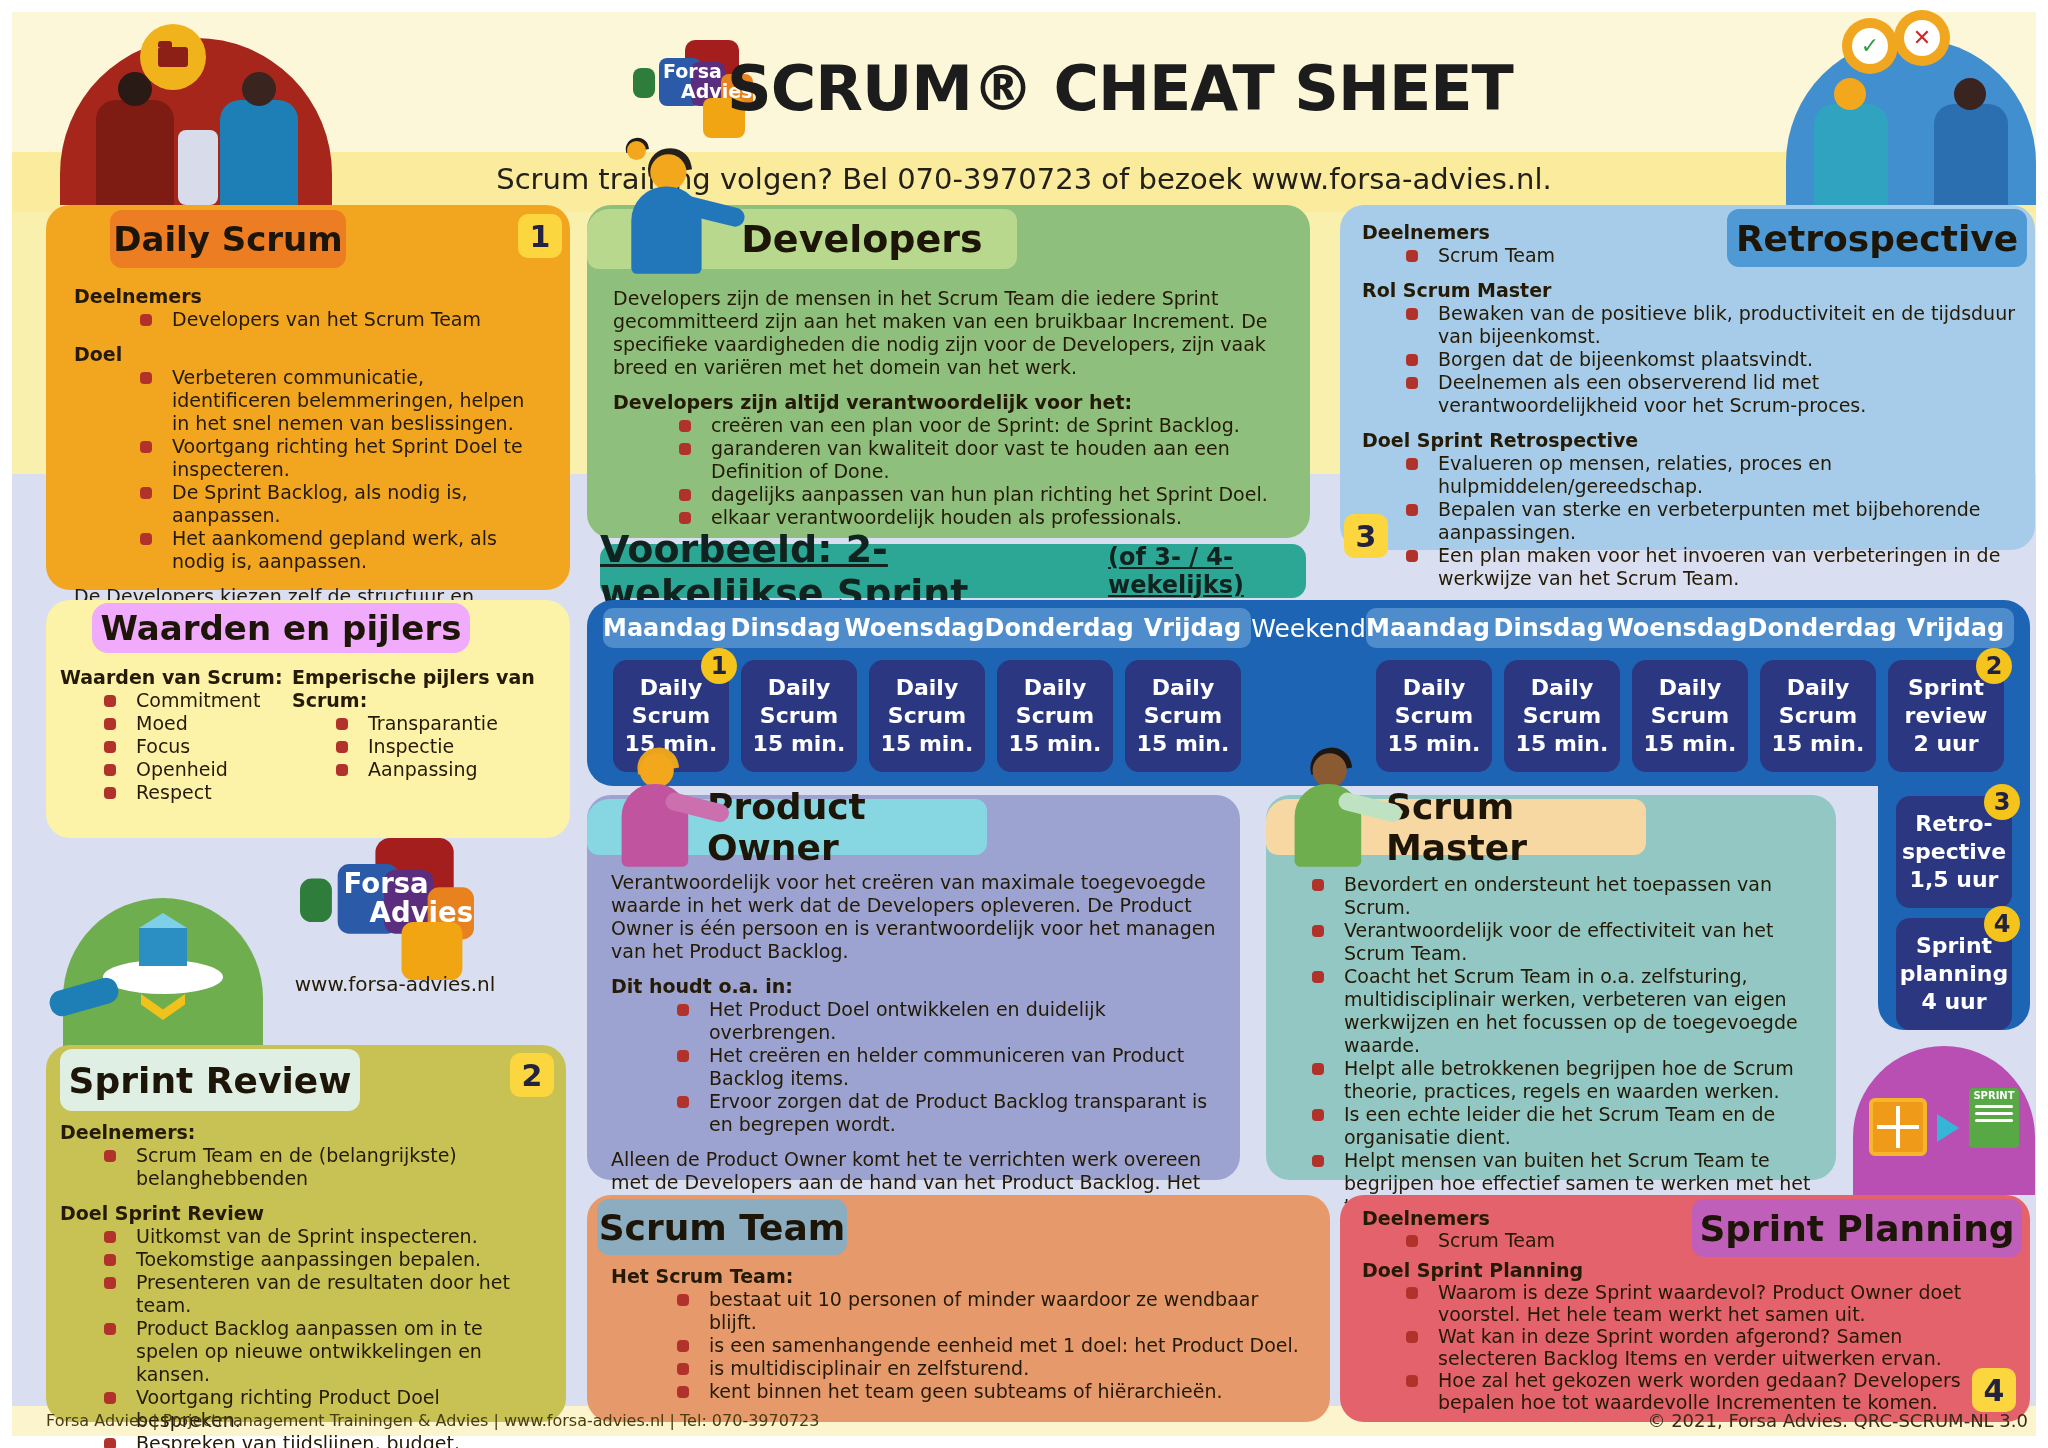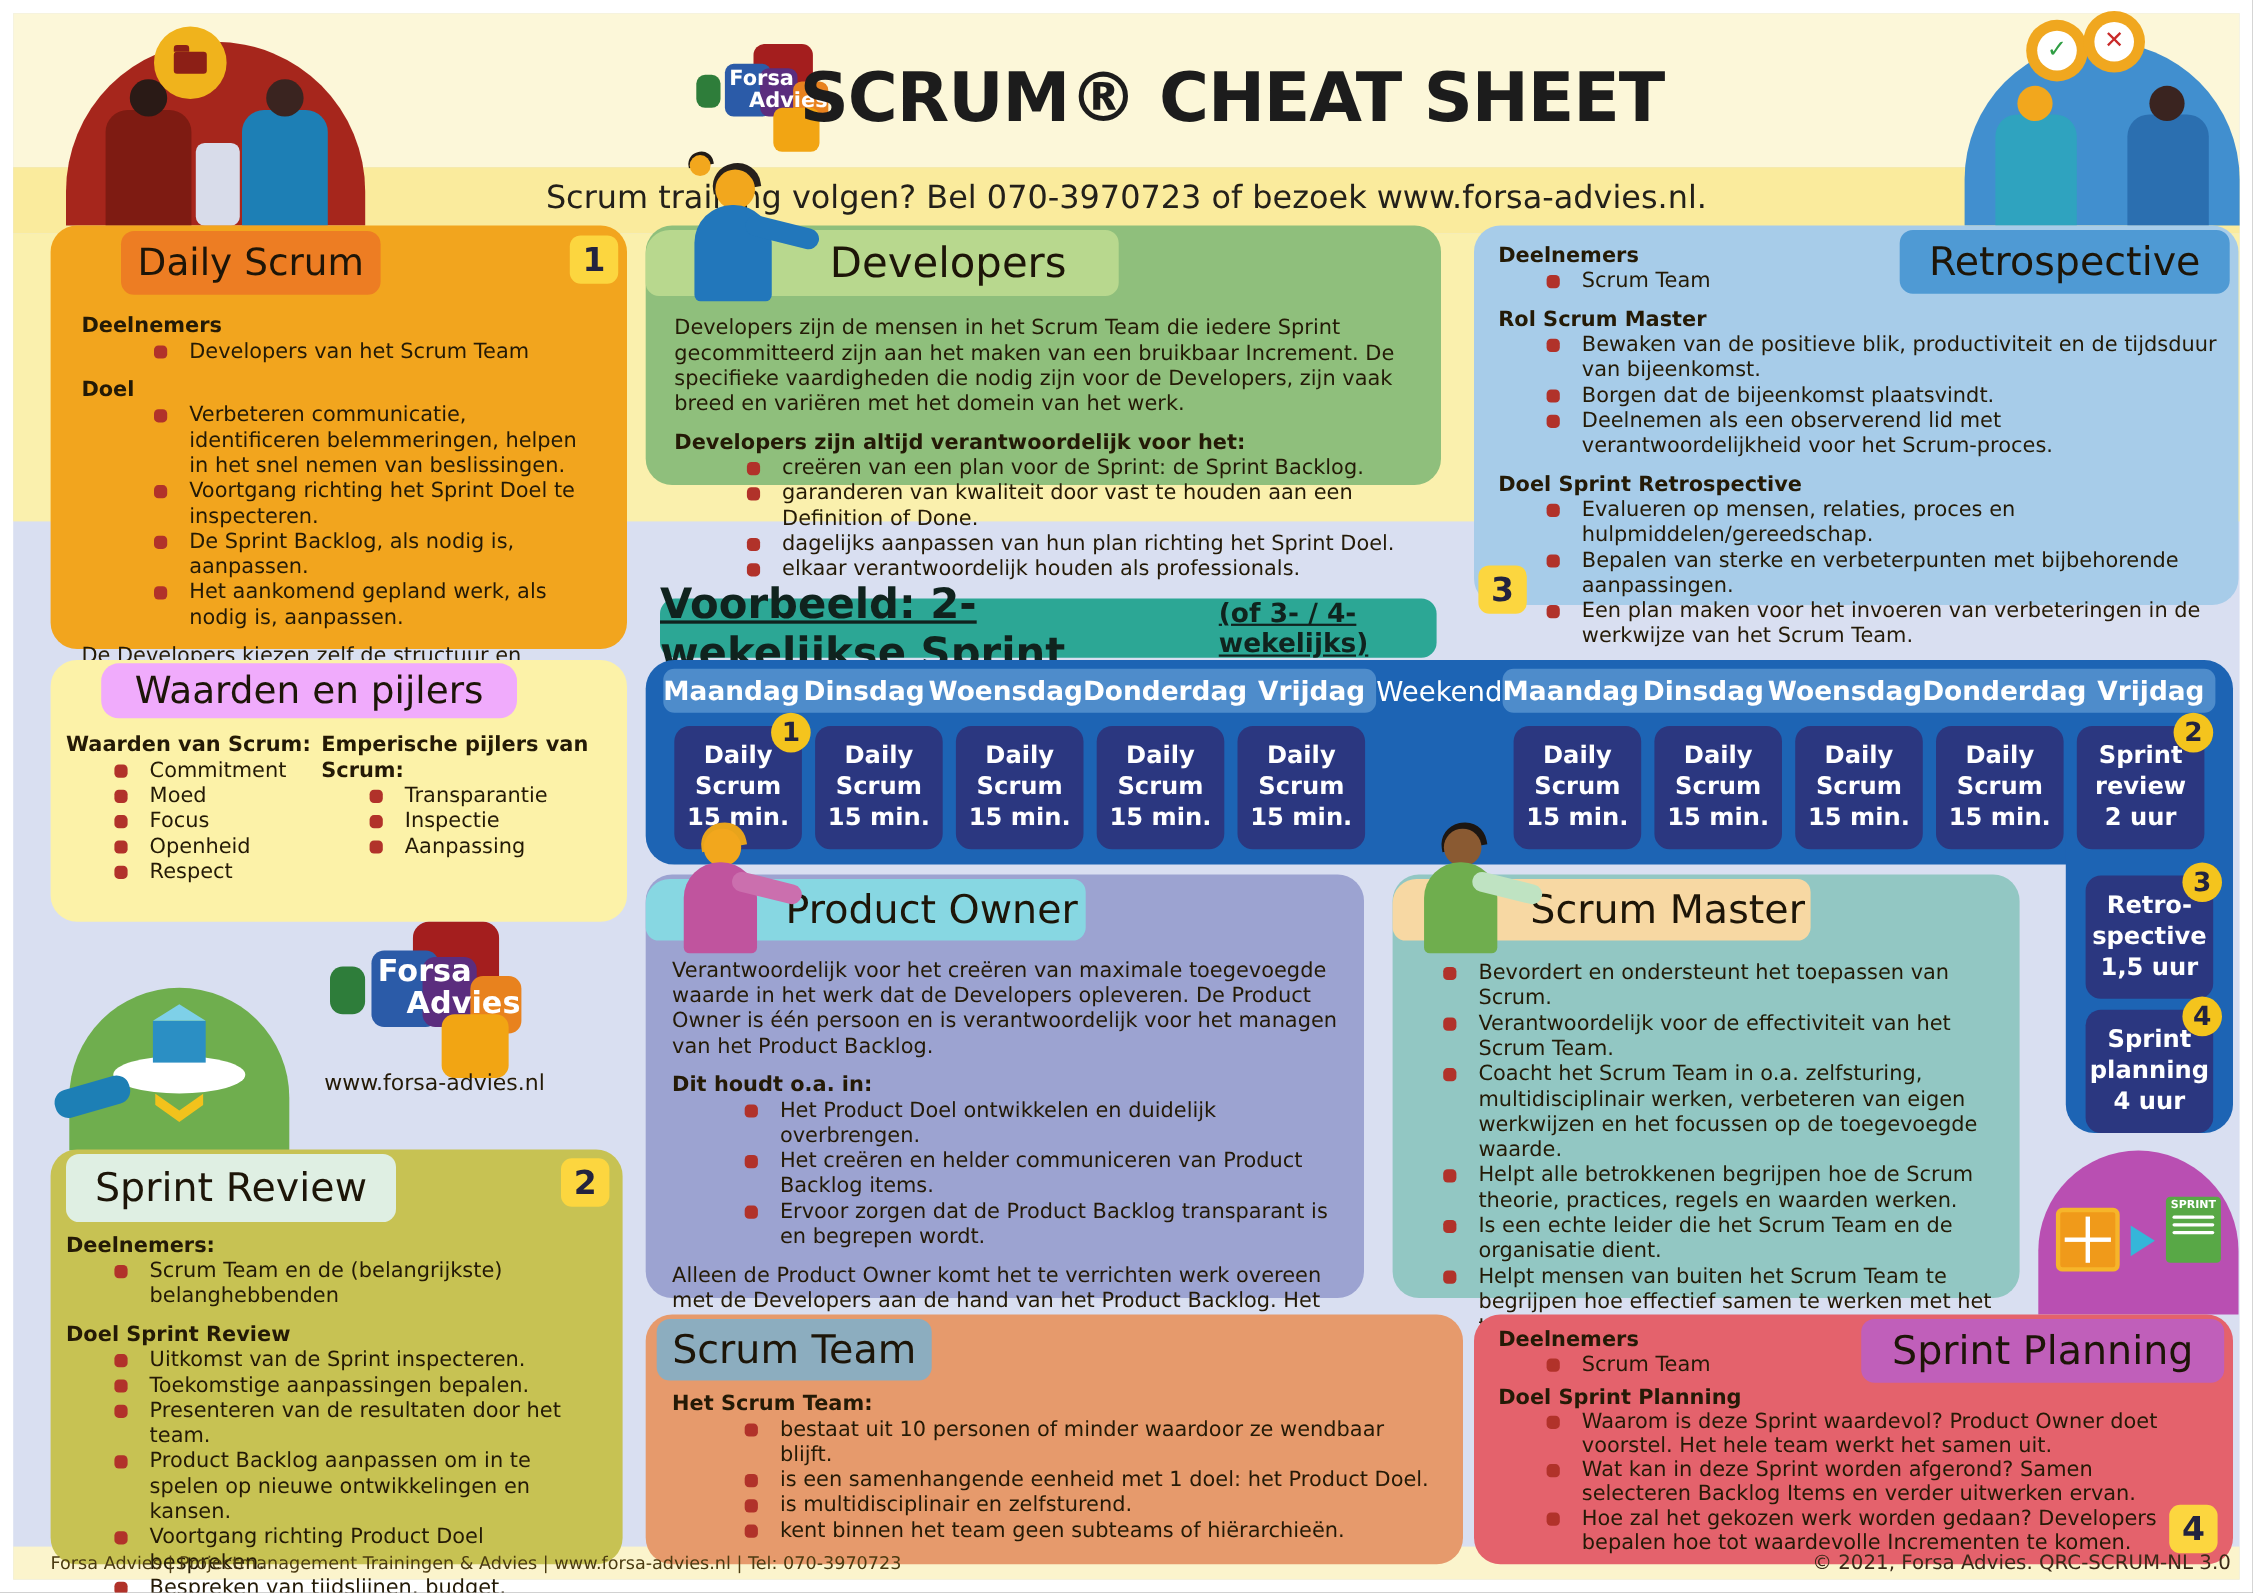--- a/index.html
+++ b/index.html
@@ -8,21 +8,21 @@
           font-family:"DejaVu Sans",sans-serif;color:#241a06;overflow:hidden;}
   .band{position:absolute;left:12px;width:2024px;}
   .band-lav{top:12px;height:1424px;background:#d9dff1;}
   .band-cream{top:12px;height:140px;background:#fcf7d9;}
   .band-train{top:152px;height:60px;background:#faeb9d;}
   .band-upper{top:212px;height:262px;background:#faf0ad;}
   .band-foot{top:1406px;height:30px;background:#fbf4cc;}
 
   .box{position:absolute;border-radius:24px;}
   .chip{position:absolute;border-radius:12px;display:flex;align-items:center;justify-content:center;
-        font-weight:normal;font-size:36px;color:#1d1508;}
+        font-weight:bold;font-size:36px;color:#1d1508;}
   .badge{position:absolute;width:44px;height:44px;border-radius:10px;background:#fcd63f;
          color:#23233f;font-weight:bold;font-size:30px;display:flex;align-items:center;justify-content:center;}
   .content{position:relative;font-size:19px;line-height:23px;}
   .content p{margin:0;}
   .label{font-weight:bold;}
   .gap{height:12px;}
   ul.b{list-style:none;margin:0;padding:0 0 0 62px;}
   ul.b li{position:relative;padding-left:36px;}
   ul.b li::before{content:"";position:absolute;left:4px;top:6px;width:12px;height:12px;
                   border-radius:4px;background:#b1322a;}
@@ -242,21 +242,21 @@
         <li>Uitkomst van de Sprint inspecteren.</li>
         <li>Toekomstige aanpassingen bepalen.</li>
         <li>Presenteren van de resultaten door het team.</li>
         <li>Product Backlog aanpassen om in te spelen op nieuwe ontwikkelingen en kansen.</li>
         <li>Voortgang richting Product Doel bespreken.</li>
         <li>Bespreken van tijdslijnen, budget, mogelijke ‘capabilities’ en de marktvraag voor volgende releases.</li>
       </ul>
     </div>
   </section>
 
-  <section class="box" style="left:587px;top:205px;width:723px;height:236px;background:#8fbf7c;">
+  <section class="box" style="left:587px;top:205px;width:723px;height:333px;background:#8fbf7c;">
     <div class="chip" style="left:0;top:4px;width:430px;height:60px;background:#b8d88e;border-radius:22px 12px 12px 12px;padding-left:120px;font-size:38px;">
       <span>Developers</span>
     </div>
     <div class="person" style="left:28px;top:-56px;transform:scale(0.95);">
       <div class="hair" style="background:#26201c;"></div>
       <div class="head" style="background:#f2a71d;"></div>
       <div class="body" style="background:#2277bb;"></div>
       <div class="arm" style="background:#2277bb;"></div>
     </div>
     <div class="content" style="padding:82px 26px 0 26px;">

